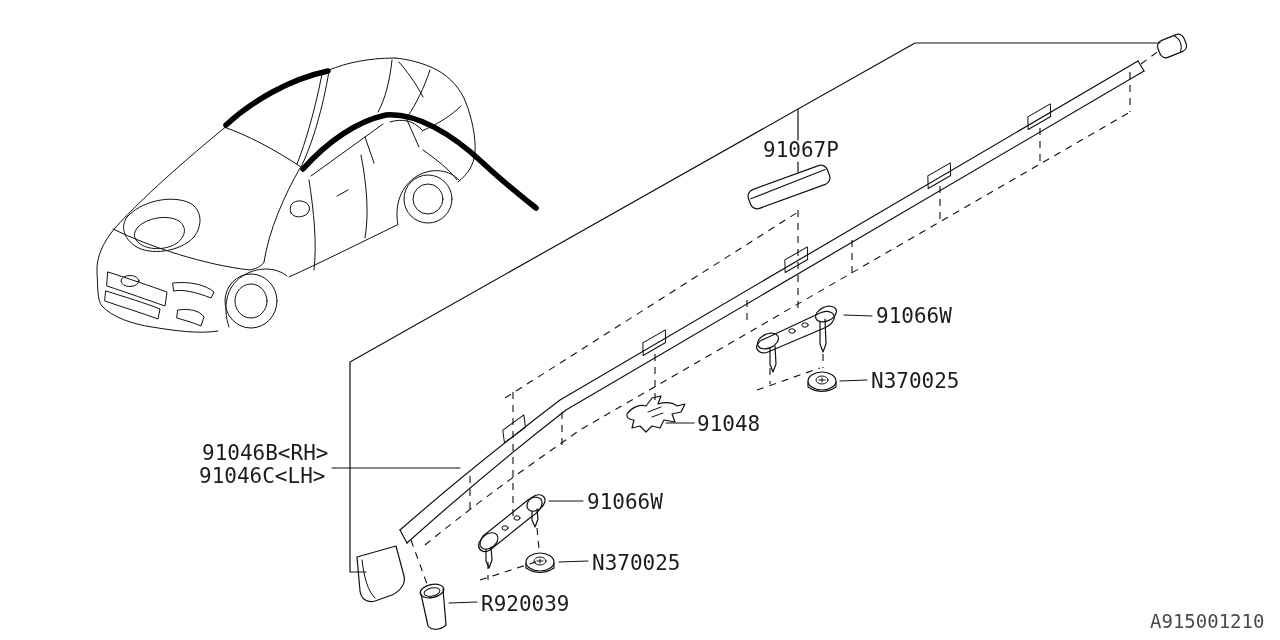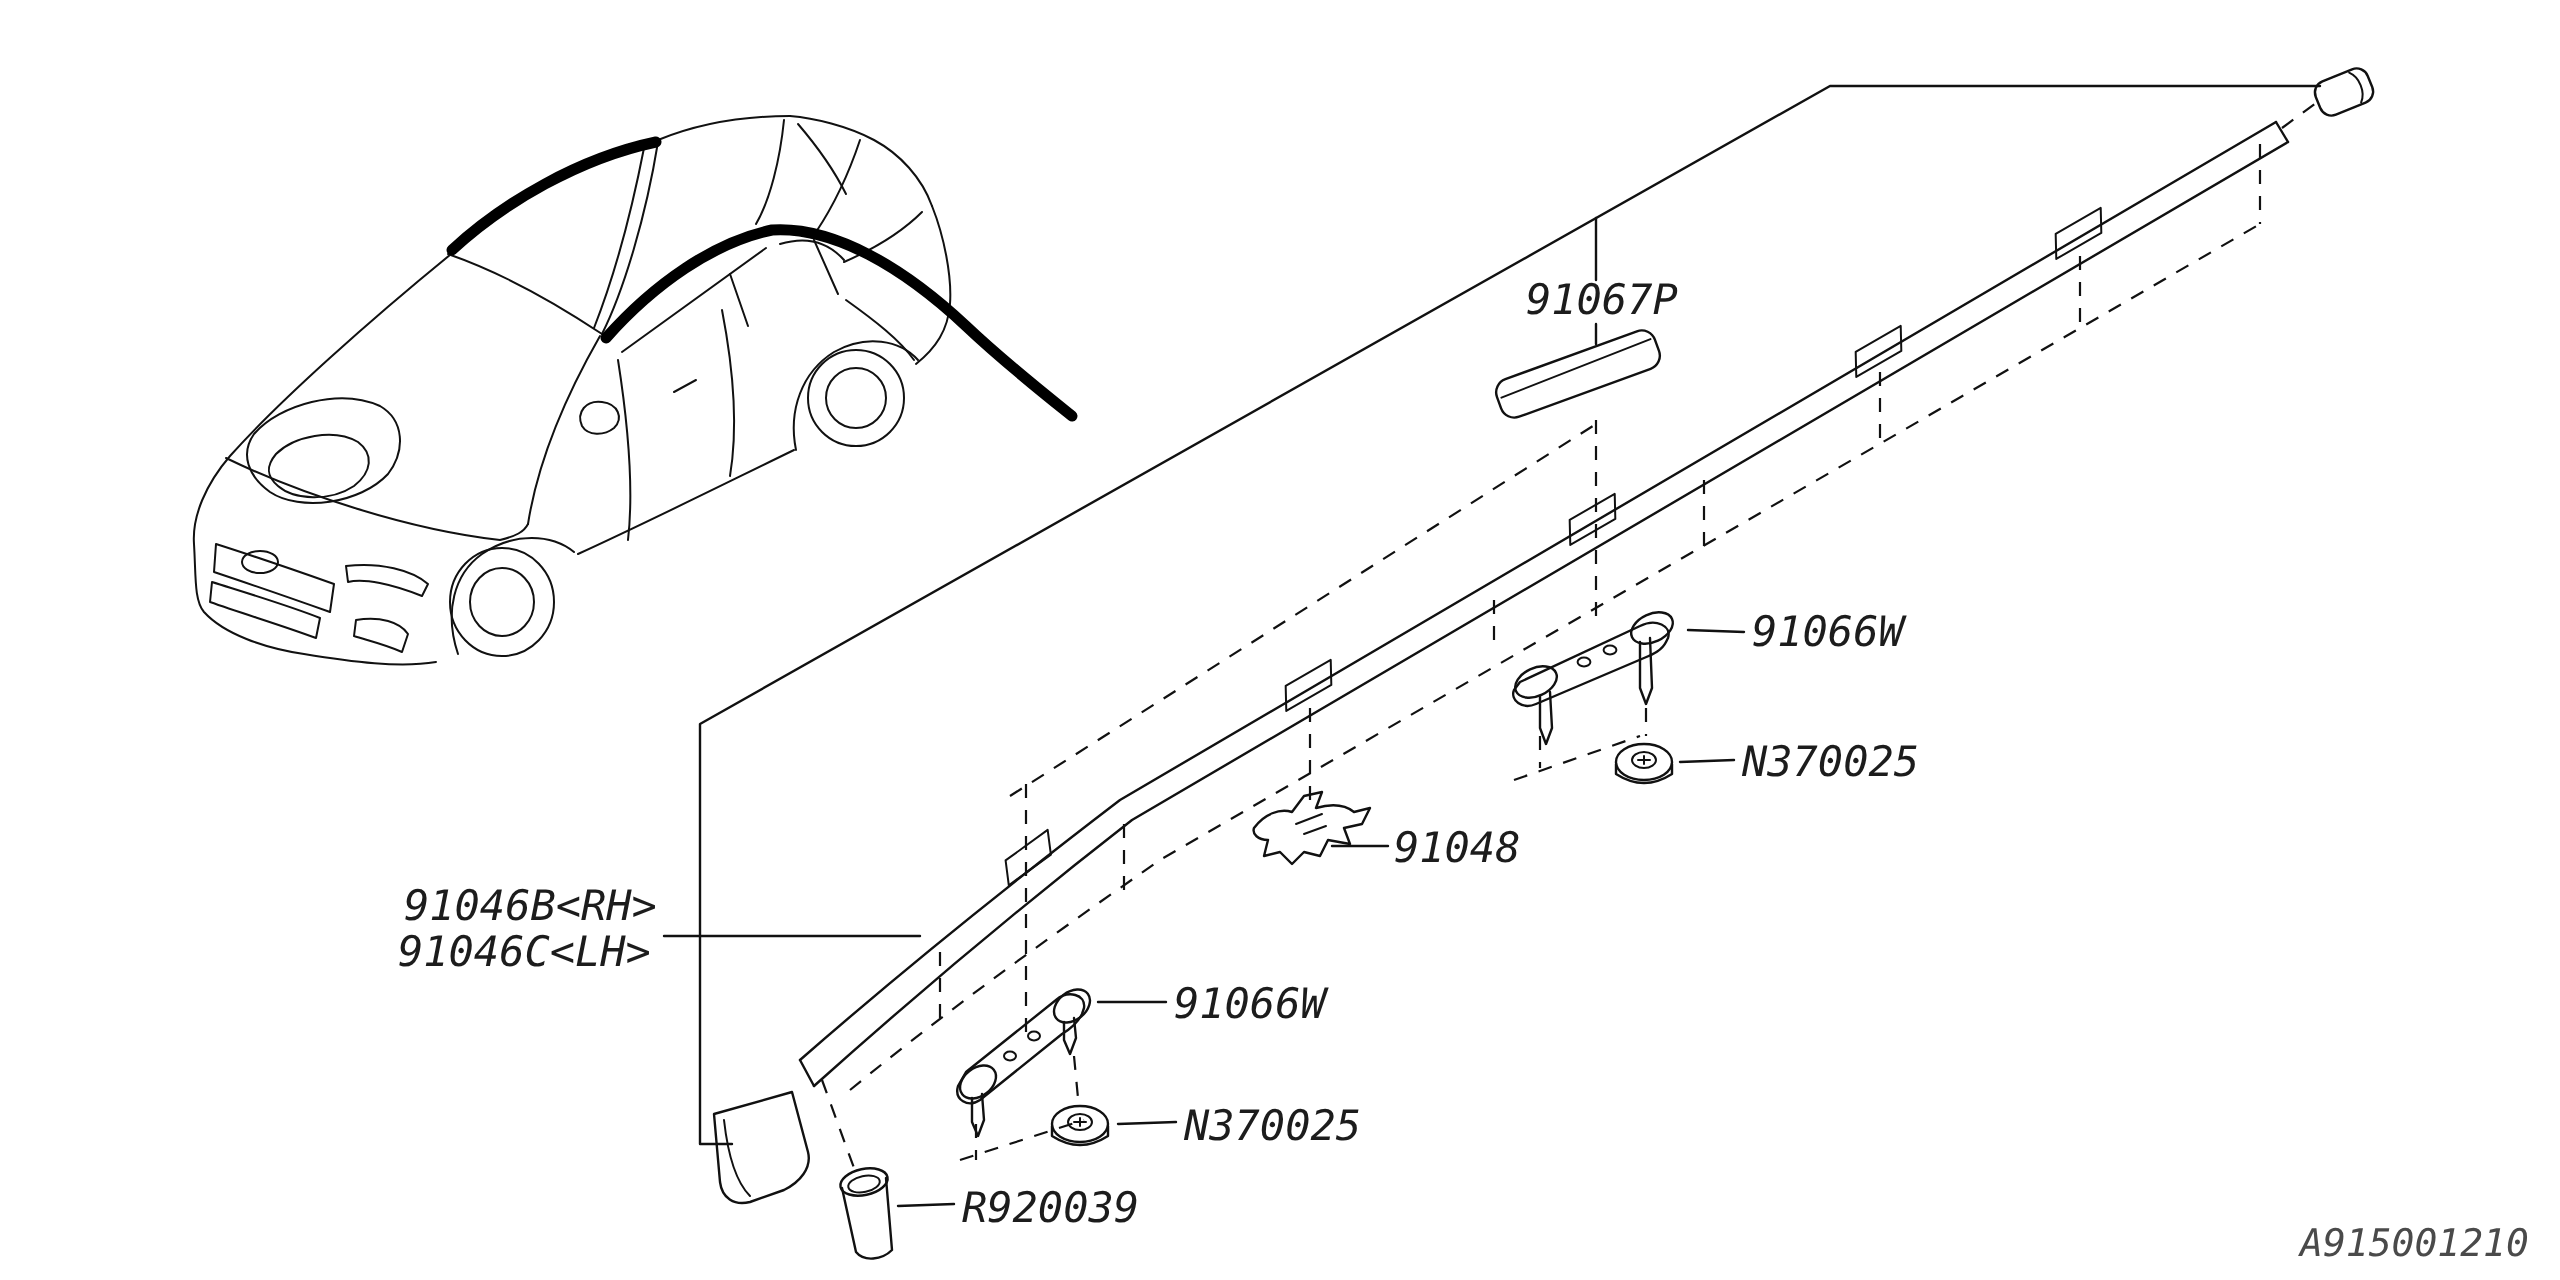--- a/index.html
+++ b/index.html
@@ -1,16 +1,16 @@
 <!DOCTYPE html>
 <html><head>
 <meta charset="utf-8">
 <style>
   html,body{margin:0;padding:0;background:#ffffff;}
-  .stage{position:relative;width:1280px;height:640px;background:#fff;overflow:hidden;font-style:italic;}
+  .stage{position:relative;width:1280px;height:640px;background:#fff;overflow:hidden;}
   svg{display:block;}
   .ln{fill:none;stroke:#111;stroke-width:1.2;stroke-linecap:round;stroke-linejoin:round;}
   .thin{fill:none;stroke:#111;stroke-width:1;stroke-linecap:round;stroke-linejoin:round;}
   .dash{fill:none;stroke:#111;stroke-width:1.1;stroke-dasharray:7 6;stroke-linecap:butt;}
   .thick{fill:none;stroke:#000;stroke-width:5.5;stroke-linecap:round;stroke-linejoin:round;}
   .lbl{font-family:"DejaVu Sans Mono",monospace;font-size:21px;fill:#1c1c1c;letter-spacing:0px;}
   .docnum{font-family:"DejaVu Sans Mono",monospace;font-size:19px;fill:#4a4a4a;}
 </style>
 </head>
 <body>

